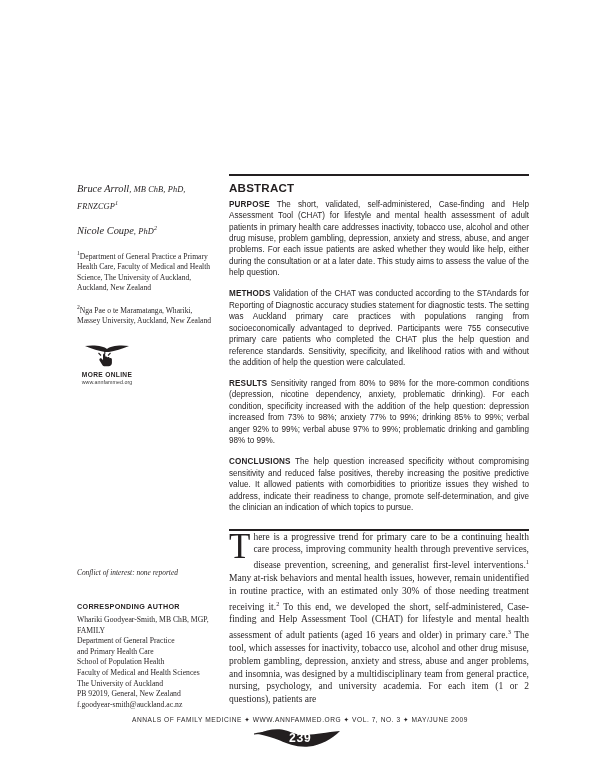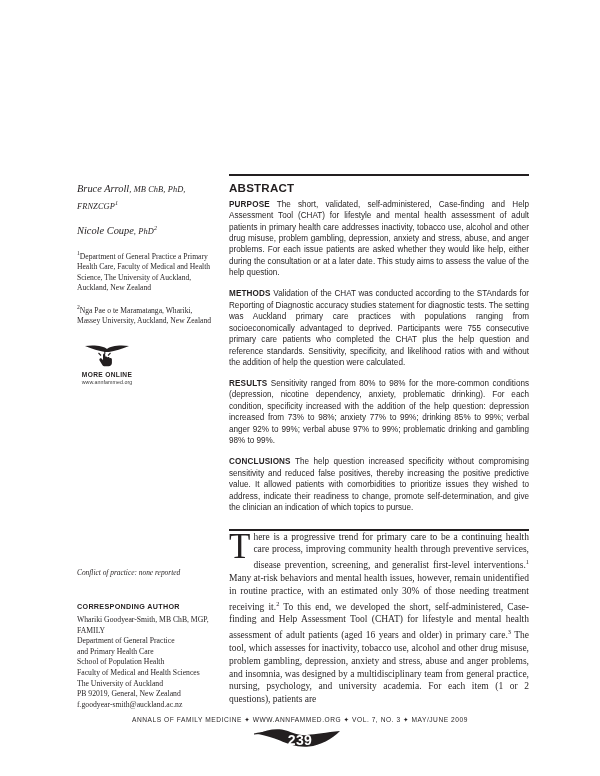--- a/index.html
+++ b/index.html
@@ -206,22 +206,22 @@
   .leaf {
     position: relative;
     width: 96px;
     height: 24px;
     margin: 2px auto 0 auto;
   }
   .page-num {
     position: absolute;
     left: 0; right: 0;
     top: 5.5px;
-    font-family: Liberation Sans, sans-serif;
-    font-size: 14px;
+    font-family: Liberation Mono, monospace;
+    font-size: 12px;
     font-weight: bold;
     color: #ffffff;
     letter-spacing: 0.3px;
   }
 </style>
 </head>
 <body>
 
 <div class="page">
 
@@ -252,21 +252,21 @@
       <path d="M1 2 C10 0.5 20 2 23 5 C26 2 36 0.5 45 2 C38 5 31 7 25 8 L21 8 C15 7 8 5 1 2 Z" fill="#231f20"></path>
       <path d="M20.5 9.5 c-0.9 0 -1.5 0.7 -1.5 1.6 l0 5.2 l-1.1 -1.5 c-0.5 -0.7 -1.4 -0.8 -2 -0.3 c-0.6 0.5 -0.7 1.3 -0.3 2 l2.6 4.2 c0.6 1 1.6 1.6 2.8 1.6 l3.6 0 c1.9 0 3.3 -1.5 3.3 -3.3 l0 -3.6 c0 -0.8 -0.6 -1.4 -1.4 -1.4 c-0.3 0 -0.6 0.1 -0.8 0.3 c-0.1 -0.7 -0.7 -1.2 -1.4 -1.2 c-0.3 0 -0.6 0.1 -0.9 0.3 c-0.2 -0.6 -0.7 -1 -1.4 -1 c-0.3 0 -0.5 0.1 -0.7 0.2 l0 -1.5 c0 -0.9 -0.6 -1.6 -1.5 -1.6 z" fill="#231f20"></path>
       <line x1="17" y1="11.5" x2="14.5" y2="9" stroke="#231f20" stroke-width="1.1"></line>
       <line x1="24" y1="11.5" x2="26.5" y2="9" stroke="#231f20" stroke-width="1.1"></line>
       <line x1="20.8" y1="10" x2="20.8" y2="7" stroke="#231f20" stroke-width="1.1"></line>
     </svg>
     <div class="mo-title">MORE ONLINE</div>
     <div class="mo-url">www.annfammed.org</div>
   </div>
 
-  <div class="conflict">Conflict of practice: none reported</div>
+  <div class="conflict">Conflict of interest: none reported</div>
 
   <div class="corr">
     <div class="corr-head">CORRESPONDING AUTHOR</div>
     <div class="corr-body">
       <div>Whariki Goodyear-Smith, MB ChB, MGP,</div>
       <div>FAMILY</div>
       <div>Department of General Practice</div>
       <div>and Primary Health Care</div>
       <div>School of Population Health</div>
       <div>Faculty of Medical and Health Sciences</div>

